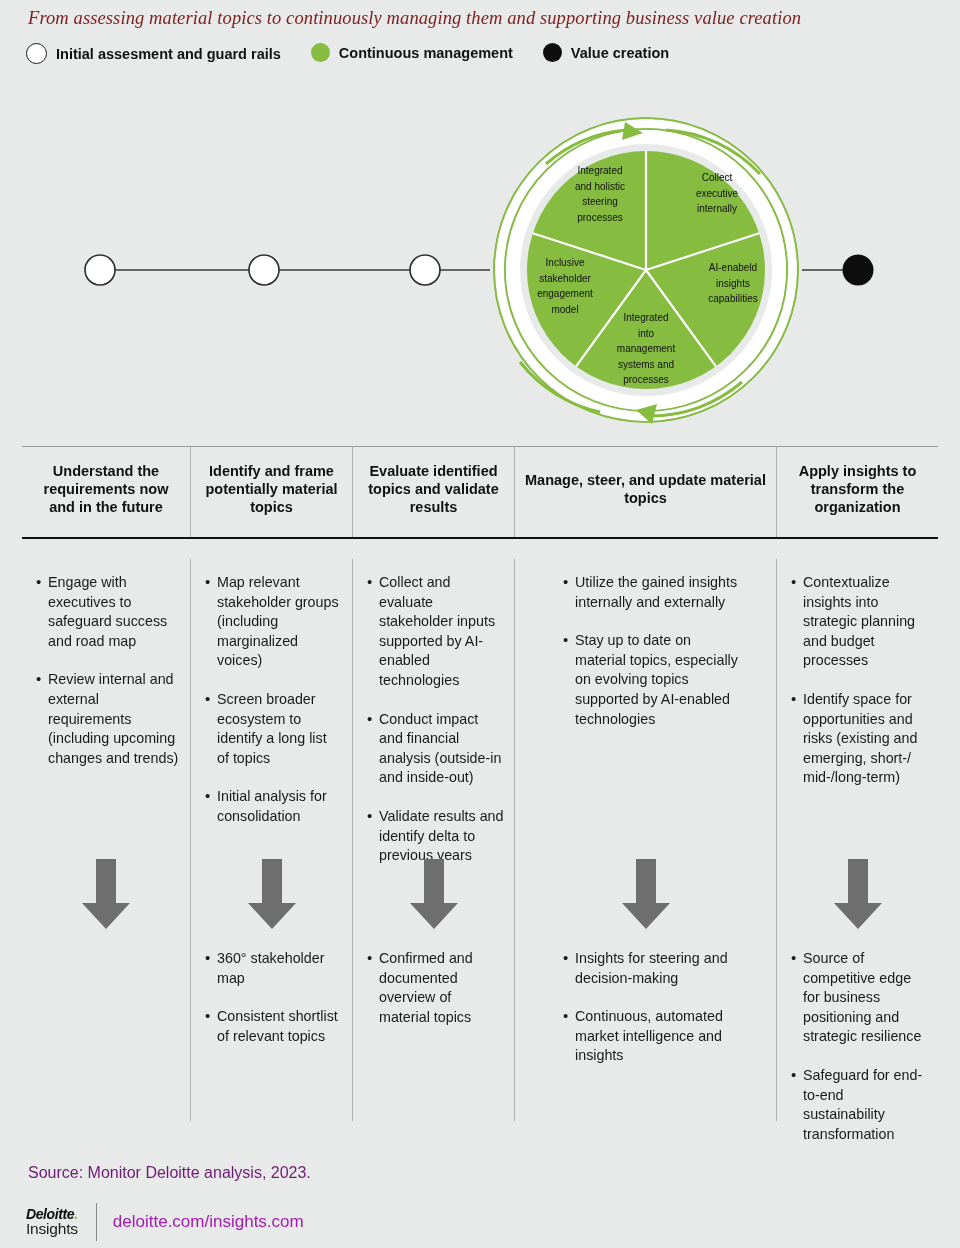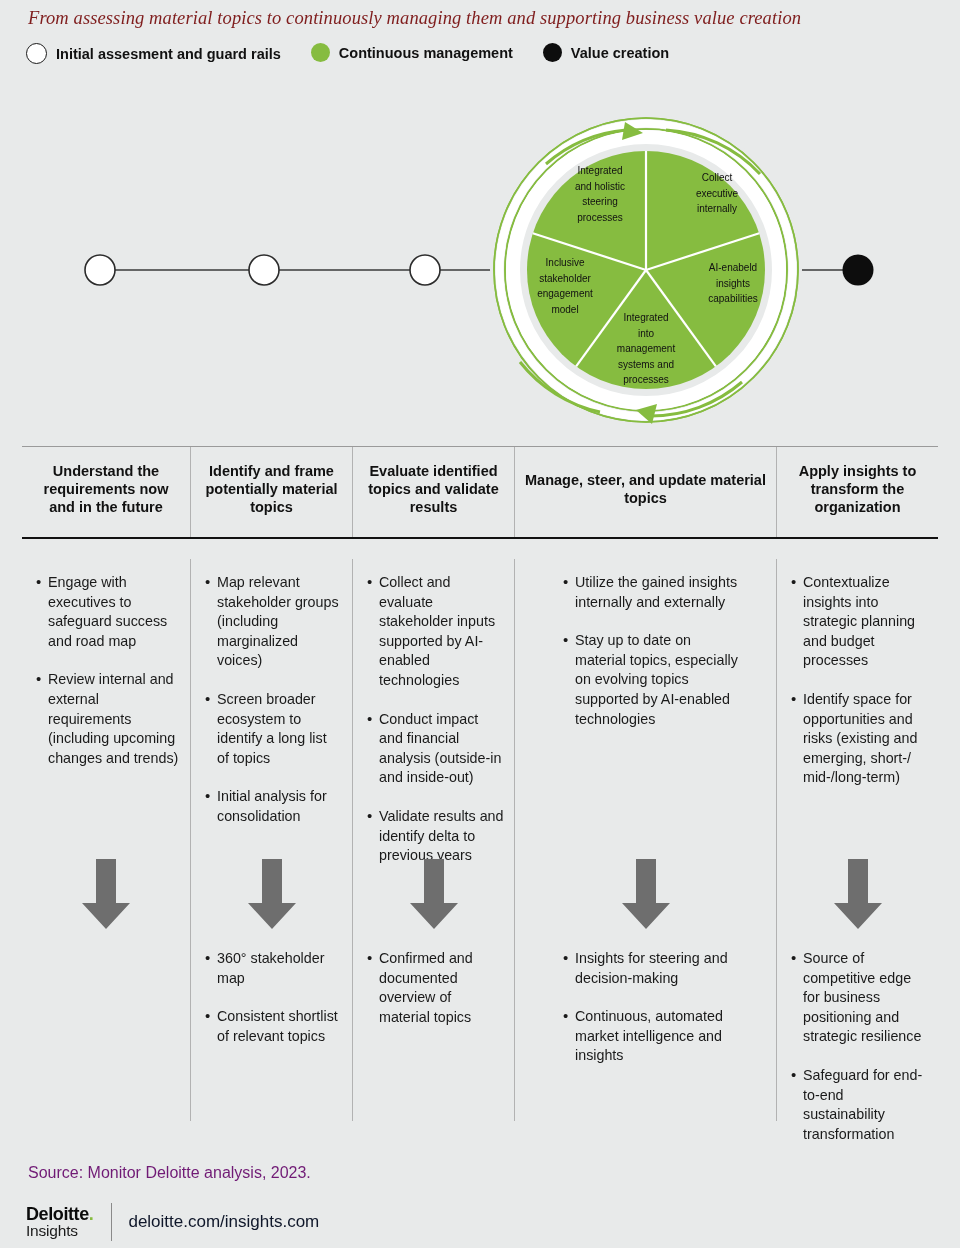--- a/index.html
+++ b/index.html
@@ -82,25 +82,25 @@
   .arrow-wrap{position:absolute;top:300px;left:0;right:0;display:flex;justify-content:center;}
   .arrow{display:block;}
 
   
   .source{
     position:absolute;left:28px;top:1164px;
     font-size:16px;color:#701a75;
   }
   .footer{position:absolute;left:26px;top:1203px;display:flex;align-items:center;}
   .logo{display:flex;flex-direction:column;line-height:1;}
-  .logo-top{font-size:18px;font-weight:bold;letter-spacing:-.4px;color:#0b0b0b;}
+  .logo-top{font-size:14px;font-weight:bold;letter-spacing:-.4px;color:#0b0b0b;font-style:italic;}
   .logo-dot{color:#86bc40;}
   .logo-bot{font-size:15.5px;color:#1a1a1a;letter-spacing:-.2px;}
   .divider{width:1px;height:38px;background:#8a8a8a;margin:0 16px 0 18px;}
-  .site{font-size:17px;color:#0f172a;}
+  .site{font-size:17px;color:#a21caf;}
 </style>
 </head>
 <body>
 
 <div class="page">
 
   <div class="title">From assessing material topics to continuously managing them and supporting business value creation</div>
 
   <div class="legend">
     <div class="legend-item">

